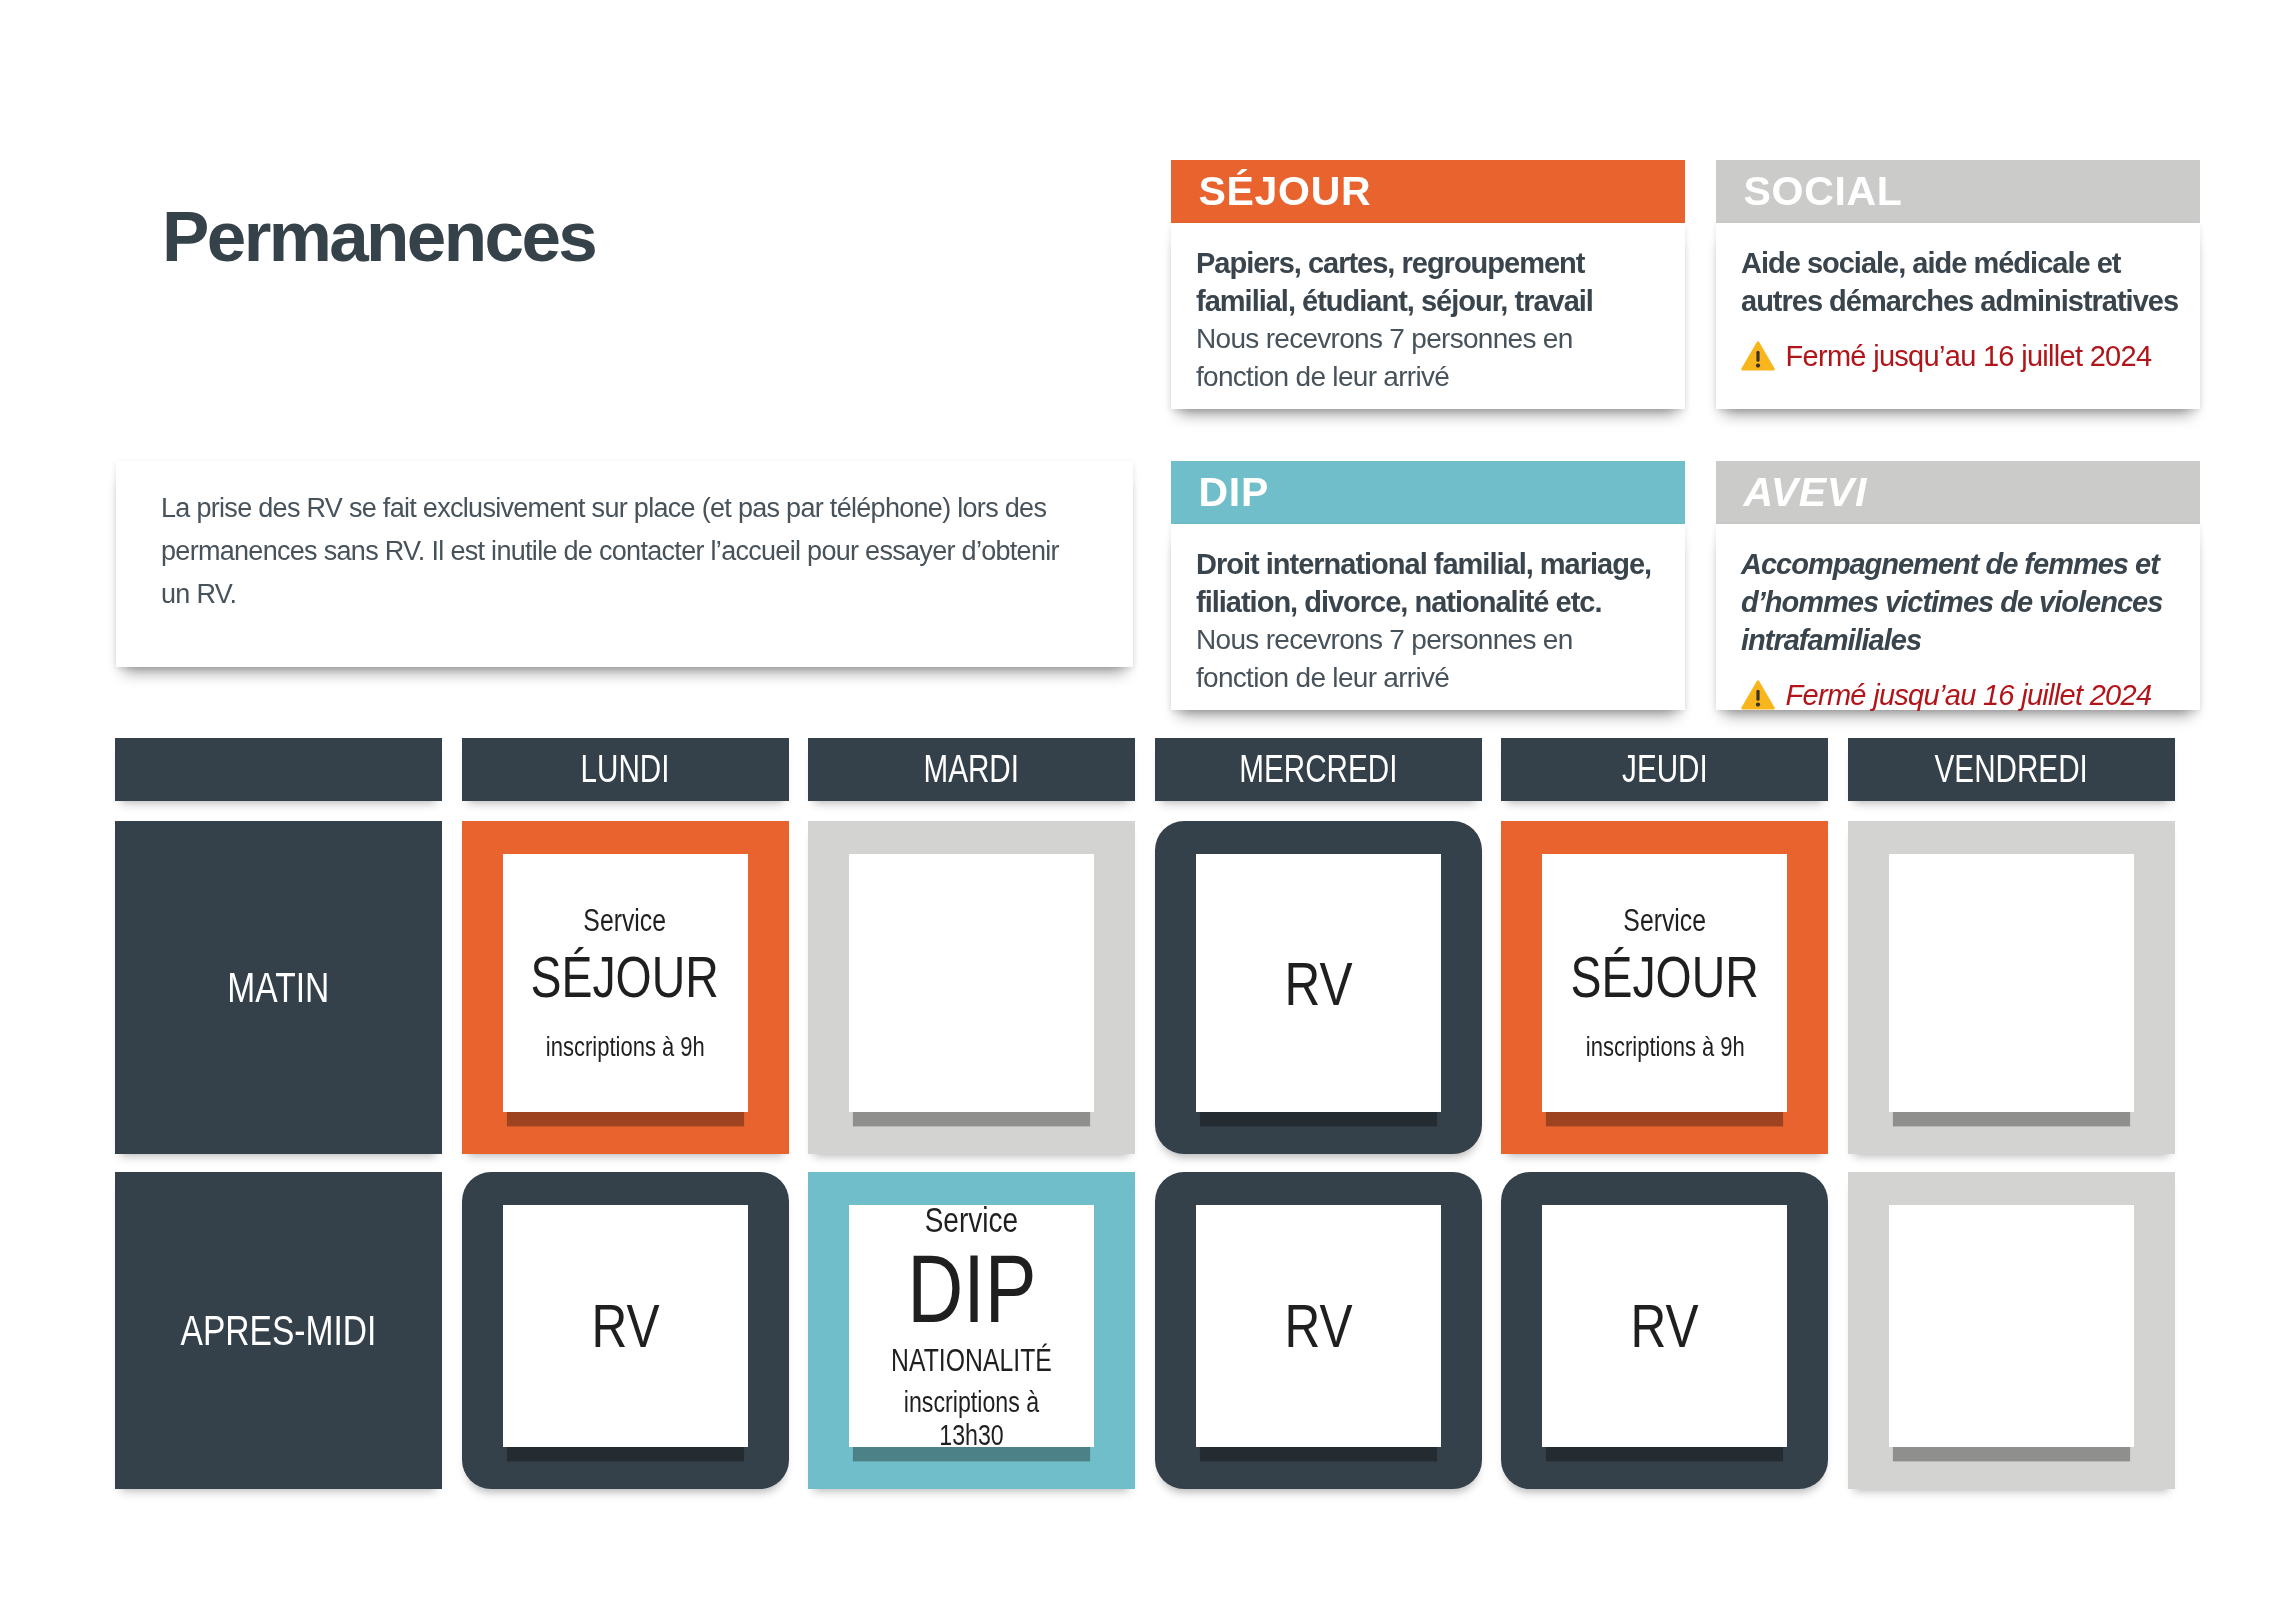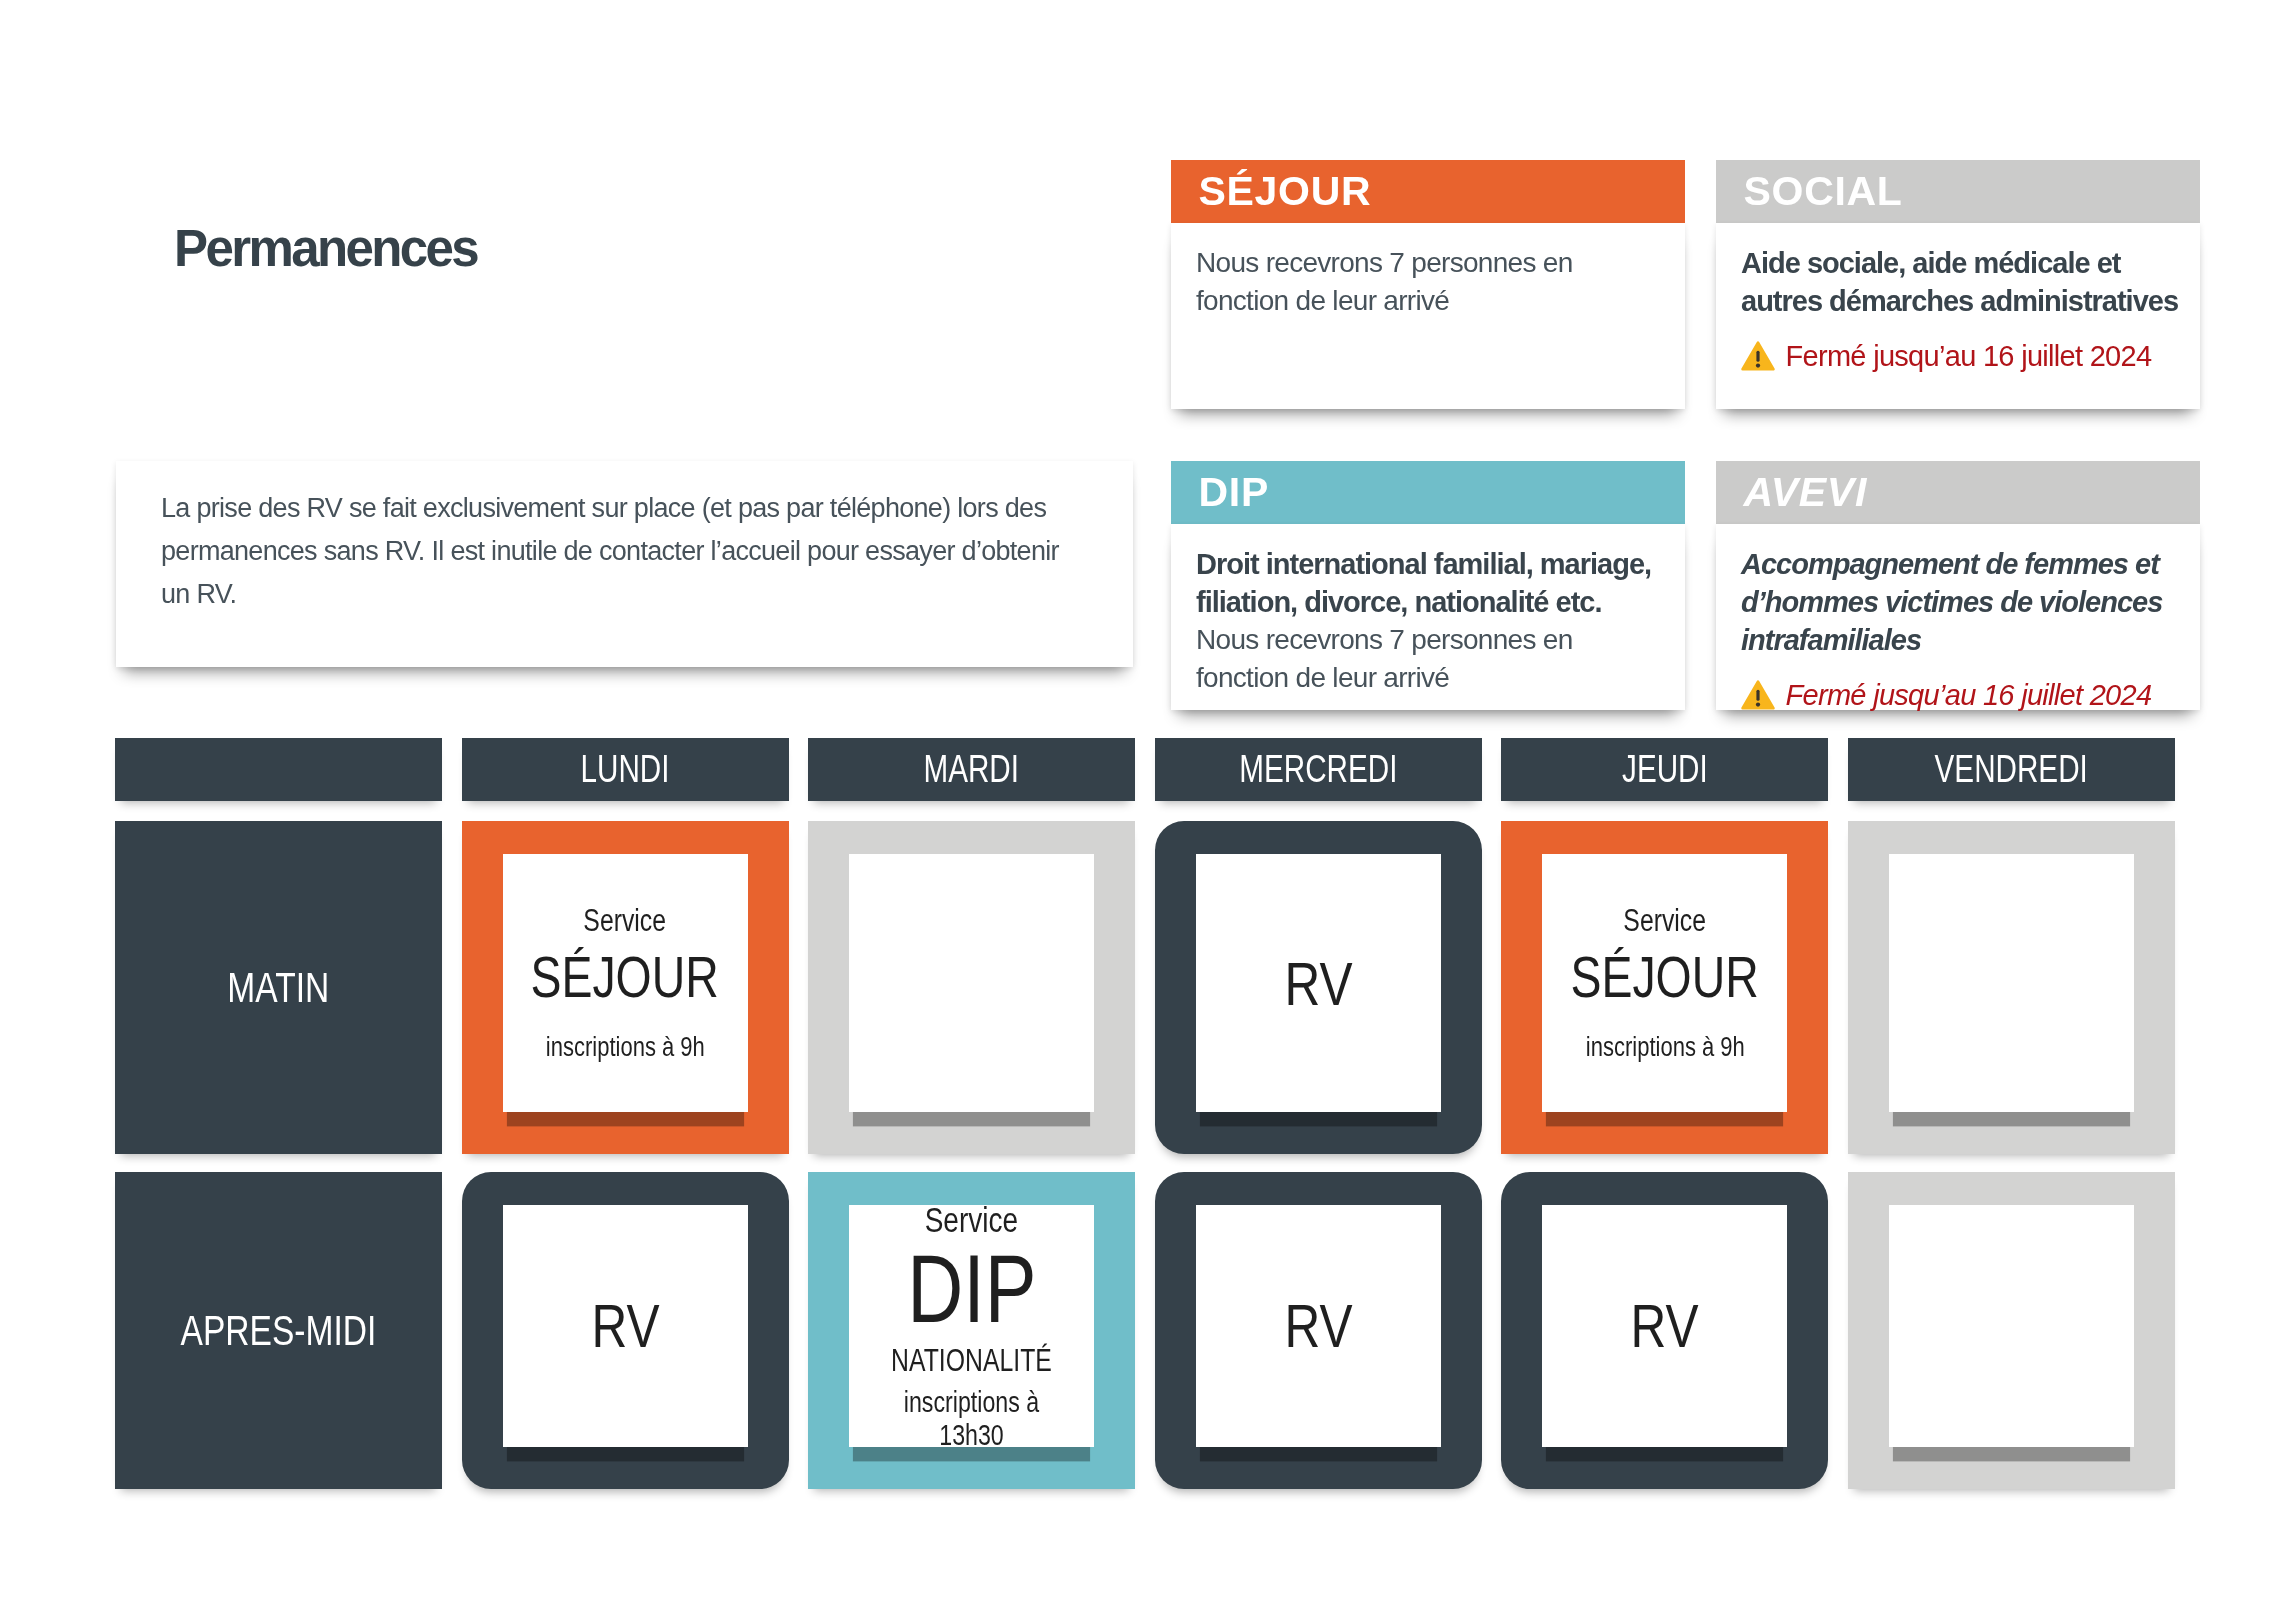--- a/index.html
+++ b/index.html
@@ -4,22 +4,22 @@
 <style>
   html, body { margin:0; padding:0; background:#ffffff; }
   .page {
     position:relative; width:2295px; height:1623px; background:#ffffff;
     font-family:"Liberation Sans", sans-serif; color:#36424A; overflow:hidden;
   }
 
   
   .page-title {
     position:absolute; left:162px; top:194px;
-    font-size:51px; font-weight:bold; letter-spacing:-2.6px; line-height:85px;
-    color:#36424A; margin:12px;
+    font-size:71px; font-weight:bold; letter-spacing:-2.6px; line-height:85px;
+    color:#36424A; margin:0;
   }
   .page-title span { display:block; }
 
   
   .card { position:absolute; }
   .card-header {
     height:63px; display:flex; align-items:center; padding:0 27.5px;
     font-size:41px; font-weight:bold; color:#ffffff; letter-spacing:0.7px;
     box-sizing:border-box;
   }
@@ -106,20 +106,22 @@
 
   <h1 class="page-title">
     <span>Permanences</span>
   </h1>
 
   <section class="card card-sejour">
     <div class="card-header hdr-orange">
       <span>SÉJOUR</span>
     </div>
     <div class="card-body">
+      <p class="bold-text">Papiers, cartes, regroupement
+familial, étudiant, séjour, travail</p>
       <p class="normal-text">Nous recevrons 7 personnes en
 fonction de leur arrivé</p>
     </div>
   </section>
 
   <section class="card card-social">
     <div class="card-header hdr-gray">
       <span>SOCIAL</span>
     </div>
     <div class="card-body">

